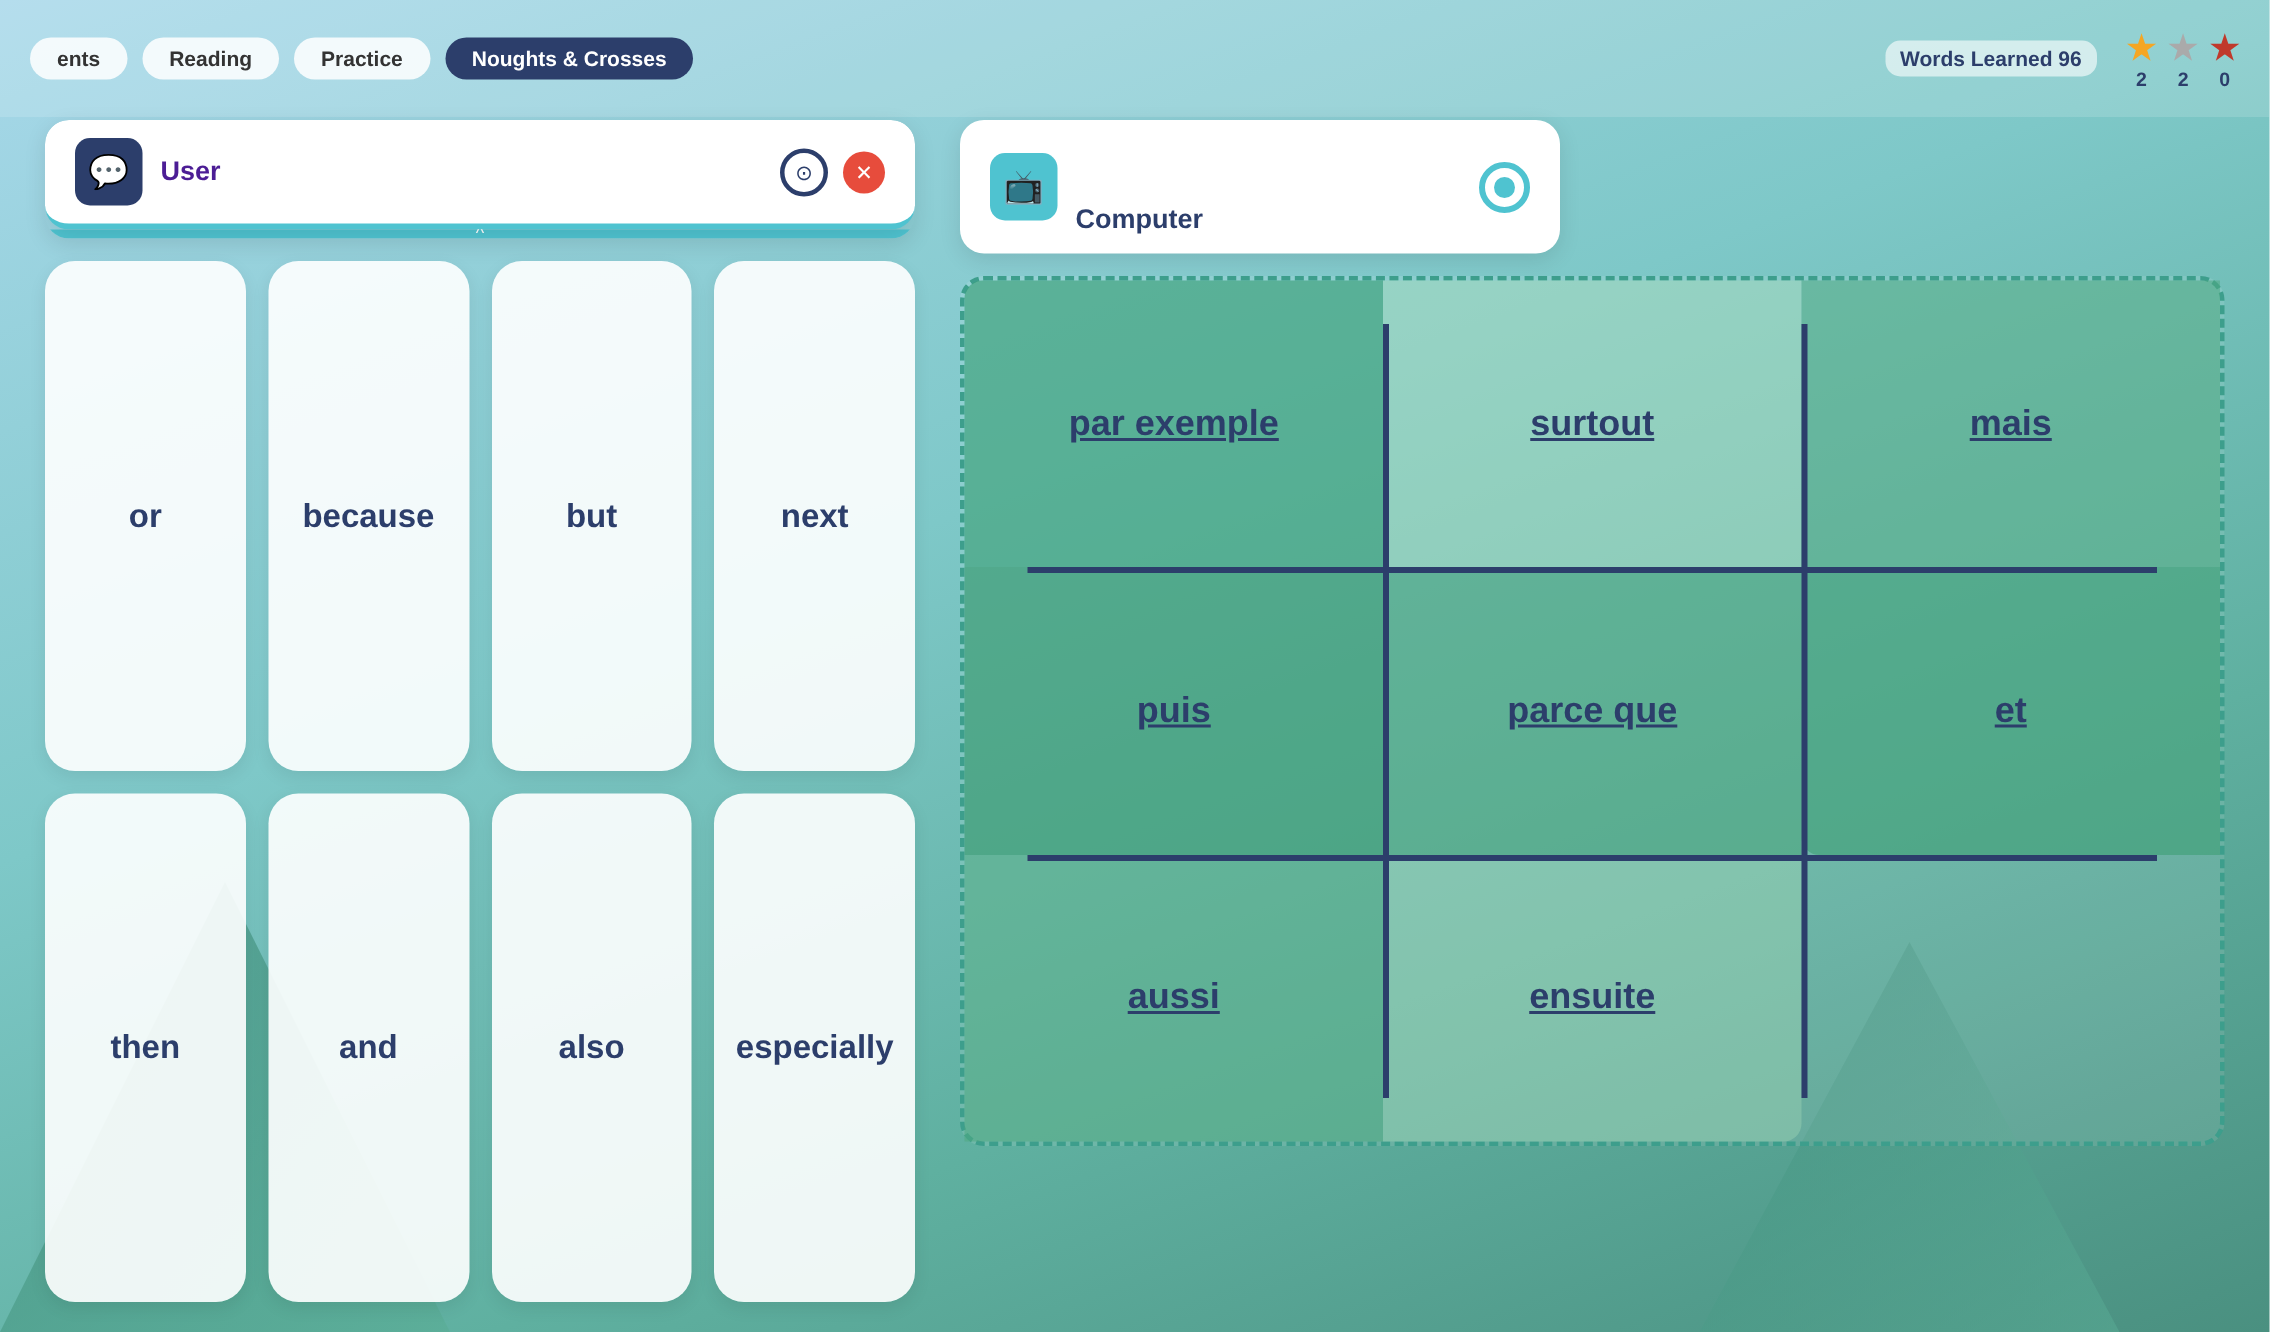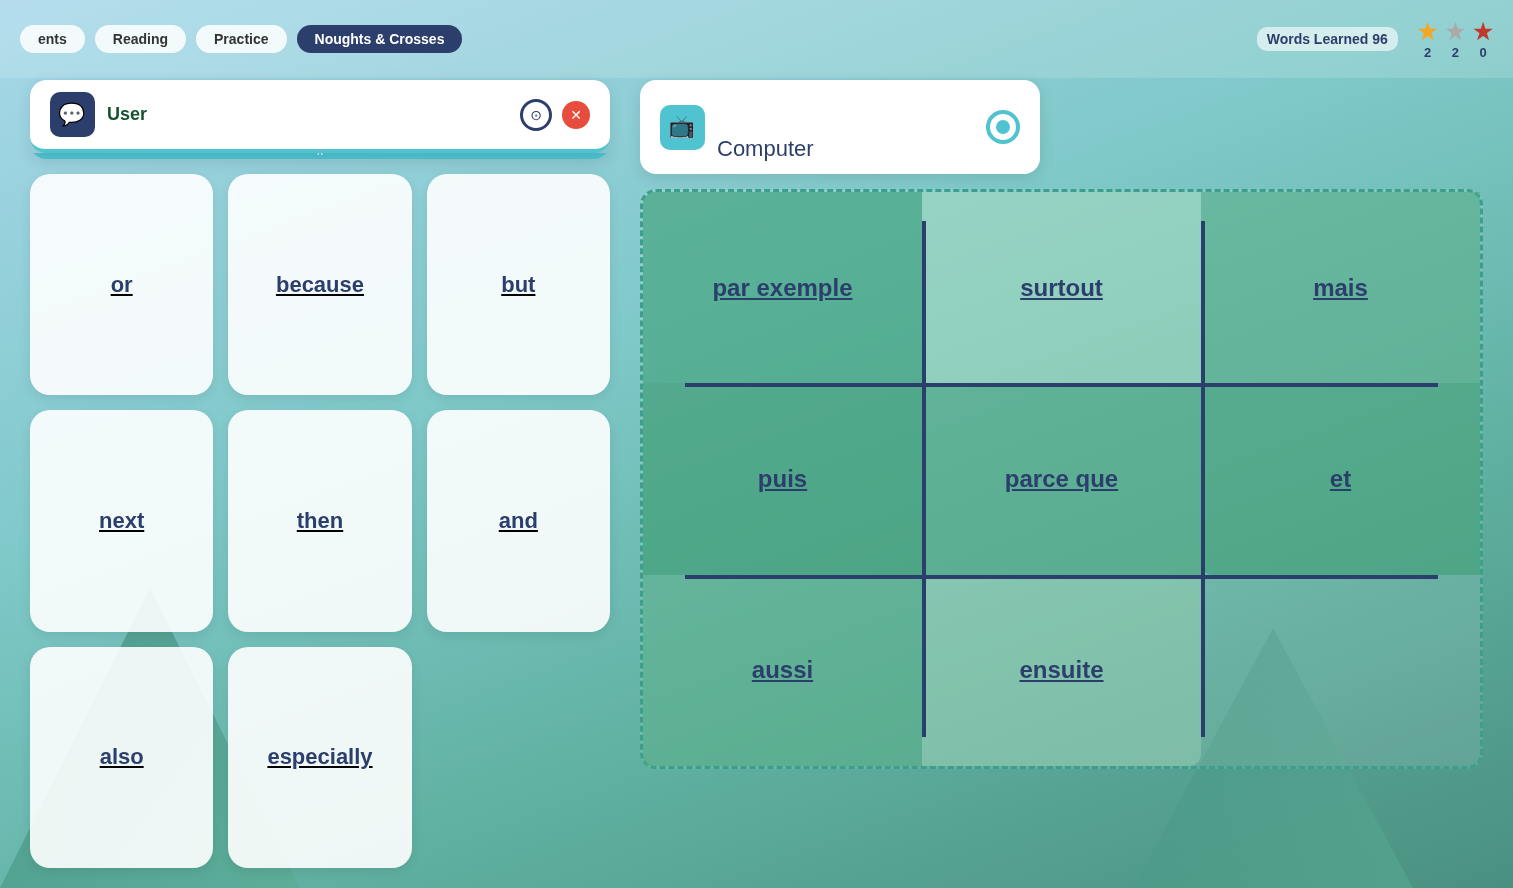--- a/index.html
+++ b/index.html
@@ -143,21 +143,21 @@
       display: flex;
       align-items: center;
       justify-content: center;
       color: white;
       font-size: 22px;
     }
 
     .user-name {
       font-size: 18px;
       font-weight: 700;
-      color: #14532d;
+      color: #4c1d95;
     }
 
     .user-close-btn {
       margin-left: auto;
       width: 28px;
       height: 28px;
       background: #e74c3c;
       border-radius: 50%;
       display: flex;
       align-items: center;
@@ -173,24 +173,23 @@
       border: 3px solid #2c3e6b;
       border-radius: 50%;
       display: flex;
       align-items: center;
       justify-content: center;
       cursor: pointer;
     }
 
     .word-grid {
       display: grid;
-      grid-template-columns: repeat(3, 1fr);
+      grid-template-columns: repeat(4, 1fr);
       gap: 15px;
       flex: 1;
-      text-decoration: underline;
     }
 
     .word-card {
       background: rgba(255,255,255,0.9);
       border-radius: 20px;
       display: flex;
       align-items: center;
       justify-content: center;
       font-size: 22px;
       font-weight: 700;
@@ -226,22 +225,22 @@
       background: #4fc3d0;
       border-radius: 10px;
       display: flex;
       align-items: center;
       justify-content: center;
       color: white;
       font-size: 22px;
     }
 
     .computer-name {
-      font-size: 22px;
-      font-weight: 400;
+      font-size: 18px;
+      font-weight: 700;
       color: #2c3e6b;
       margin-top: 44px;
     }
 
     .computer-circle-btn {
       margin-left: auto;
       width: 34px;
       height: 34px;
       border: 4px solid #4fc3d0;
       border-radius: 50%;

